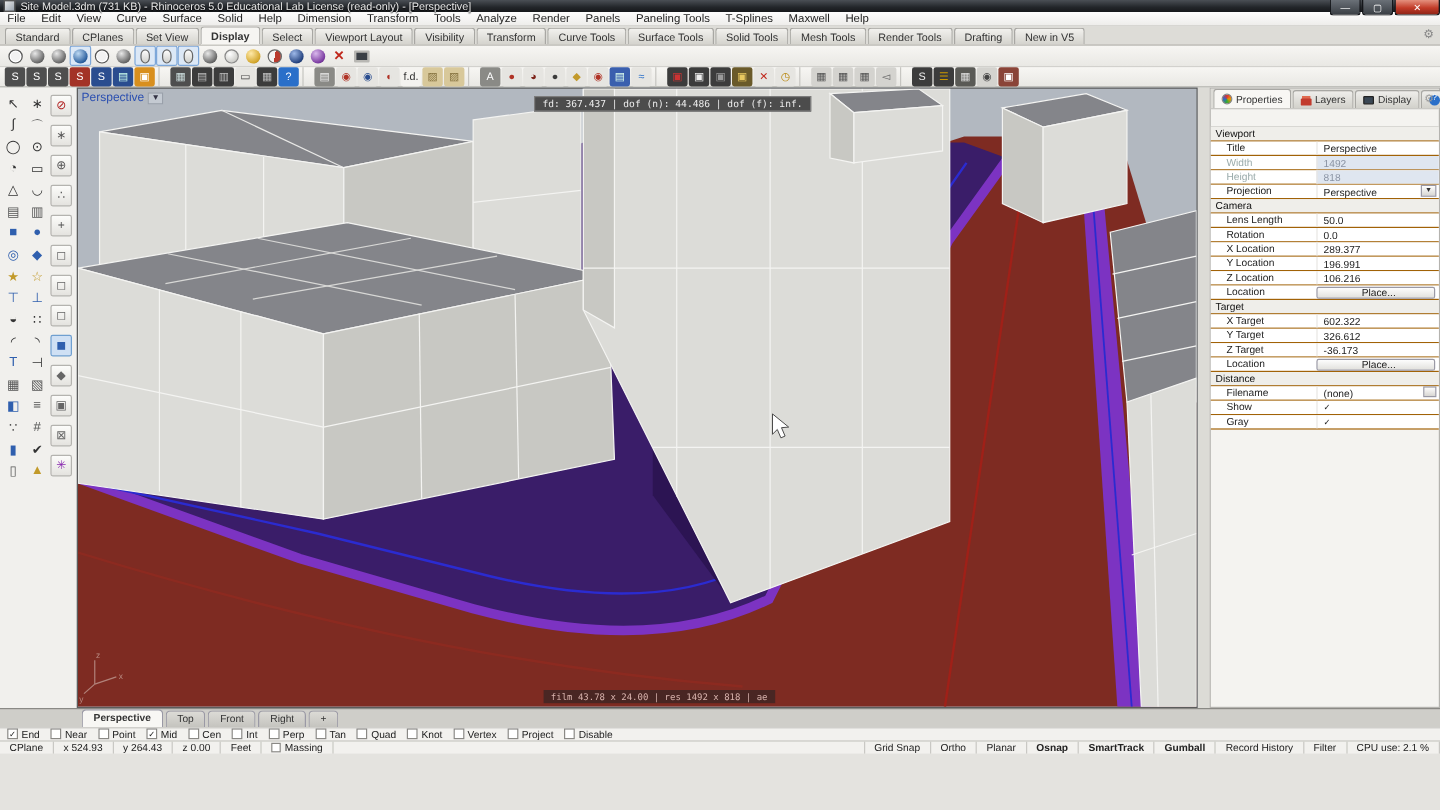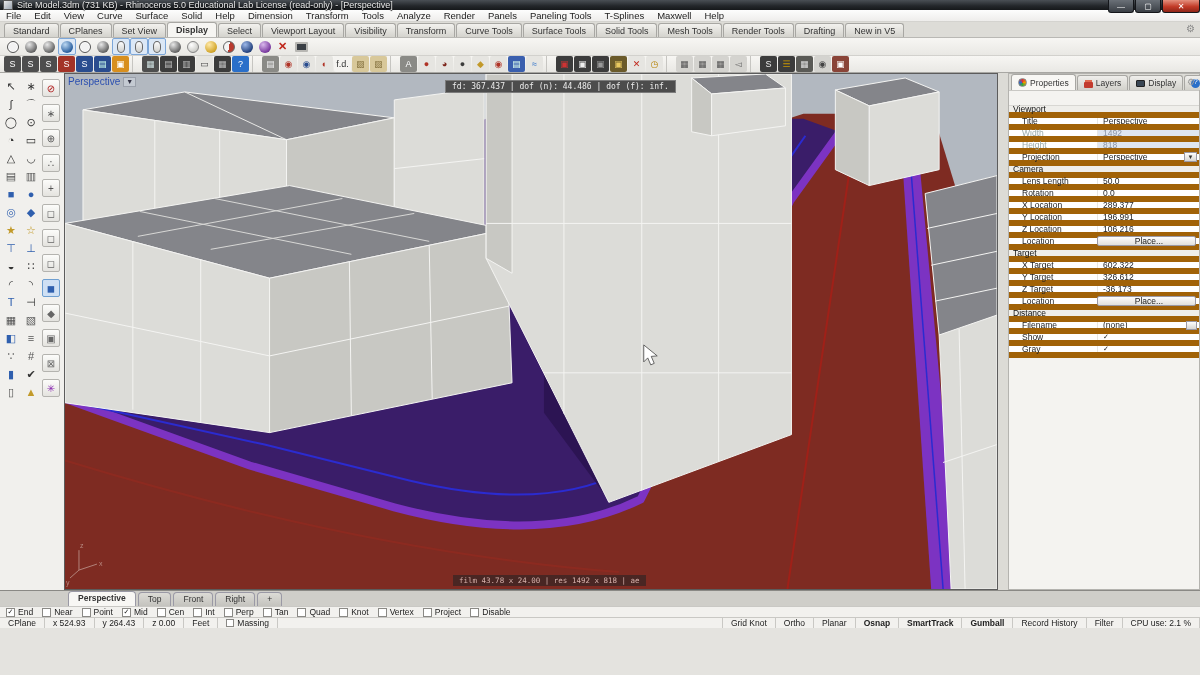--- a/index.html
+++ b/index.html
@@ -80,42 +80,42 @@
   .ptab.active { background:#f8f7f4; height:16px; }
   .pt-ico { width:9px; height:9px; border-radius:50%; }
   .pt-ico.properties { background:conic-gradient(#d33,#e90,#3a3,#36c,#d33); border:1px solid #888; }
   .pt-ico.layers { border-radius:1px; background:#c23b2e; height:6px; box-shadow:0 -3px 0 -1px #e06a50; margin-top:3px; }
   .pt-ico.display { border-radius:1px; background:#3a4754; border:1px solid #222; height:7px; }
   .pt-ico.help { background:#2a6fc9; position:relative; }
   .pt-ico.help::after { content:"?"; position:absolute; color:#fff; font-size:7px; left:2.5px; top:-1px; }
   .panel-gear { position:absolute; right:4px; top:3px; color:#999; font-size:9px; }
 
   .panel-grid { margin-top:14px; border-top:1px solid #d8d7d3; }
-  .prow { display:flex; align-items:center; height:12px; background:#fff; border-bottom:6px solid #a16207; font-size:8.5px; color:#222; }
+  .prow { display:flex; height:12px; background:#fff; border-bottom:1px solid #a16207; font-size:8.5px; color:#222; }
   .plabel { width:88px; padding-left:13px; white-space:nowrap; overflow:hidden; }
   .pvalue { flex:1; padding-left:5px; border-left:1px solid #e8e7e3; height:100%; display:flex; align-items:center; white-space:nowrap; overflow:hidden; }
   .dd { display:none; }
   .mini { display:none; }
   .prow.section { background:#efeeea; }
   .prow.section .plabel { width:100%; padding-left:4px; color:#111; }
   .prow.grayed .pvalue { background:#dfe6f0; color:#8a93a3; }
   .prow.grayed .plabel { color:#9aa; }
   .prow.dropdown .dd { display:flex; width:13px; height:10px; border:1px solid #9a99a5; background:linear-gradient(#fdfdfd,#d8d7d3); align-items:center; justify-content:center; font-size:6px; color:#333; margin-right:2px; }
   .prow.buttonrow .pvalue { justify-content:center; background:linear-gradient(#fdfdfd,#e2e1dd); border:1px solid #9a99a5; border-radius:2px; margin:1px 3px 1px 0; height:10px; }
   .prow.checkbox .pvalue { font-size:7px; }
   .prow.checkbox .pvalue::before { content:""; }
   .prow.file .mini { display:block; width:11px; height:9px; border:1px solid #9a99a5; background:linear-gradient(#fdfdfd,#d8d7d3); margin-right:2px; }
 
   
   .vp-tabs { height:16px; background:#cfcec9; display:flex; align-items:flex-end; padding-left:68px; border-top:1px solid #8a8985; }
   .vtab { font-size:8.5px; color:#333; padding:1px 9px; background:linear-gradient(#dcdbd6,#c4c3be); border:1px solid #9a99a5; border-bottom:none; border-radius:4px 4px 0 0; margin-right:2px; height:14px; }
   .vtab.active { background:#f8f7f4; font-weight:bold; height:15px; }
 
   .osnap { height:14px; background:#f2f1ee; border-top:1px solid #c9c8c4; display:flex; align-items:center; padding-left:6px; gap:9px; }
-  .os-item { display:flex; align-items:center; gap:3px; font-size:8.5px; color:#222; }
+  .os-item { display:flex; gap:3px; font-size:8.5px; color:#222; }
   .os-box { width:9px; height:9px; border:1px solid #8a8985; background:#fff; display:flex; align-items:center; justify-content:center; font-size:7px; color:#222; }
 
   .statusbar { height:13px; background:#f2f1ee; border-top:1px solid #c9c8c4; display:flex; align-items:stretch; font-size:8.5px; color:#222; }
   .st-cell { display:flex; align-items:center; justify-content:center; padding:0 8px; border-right:1px solid #c9c8c4; white-space:nowrap; gap:3px; }
   .st-cell.bold { font-weight:bold; }
   .st-cell.stretch { flex:1; }
   .st-box { width:8px; height:8px; border:1px solid #8a8985; background:#fff; }
   .st-cell .st-box { display:none; }
   .st-cell.hascbx .st-box { display:block; }
 </style>
@@ -906,21 +906,21 @@
         <span>Massing</span>
       </span>
 
       <span class="st-cell stretch">
 
         <span></span>
       </span>
 
       <span class="st-cell">
 
-        <span>Grid Knot</span>
+        <span>Grid Snap</span>
       </span>
 
       <span class="st-cell">
 
         <span>Ortho</span>
       </span>
 
       <span class="st-cell">
 
         <span>Planar</span>

